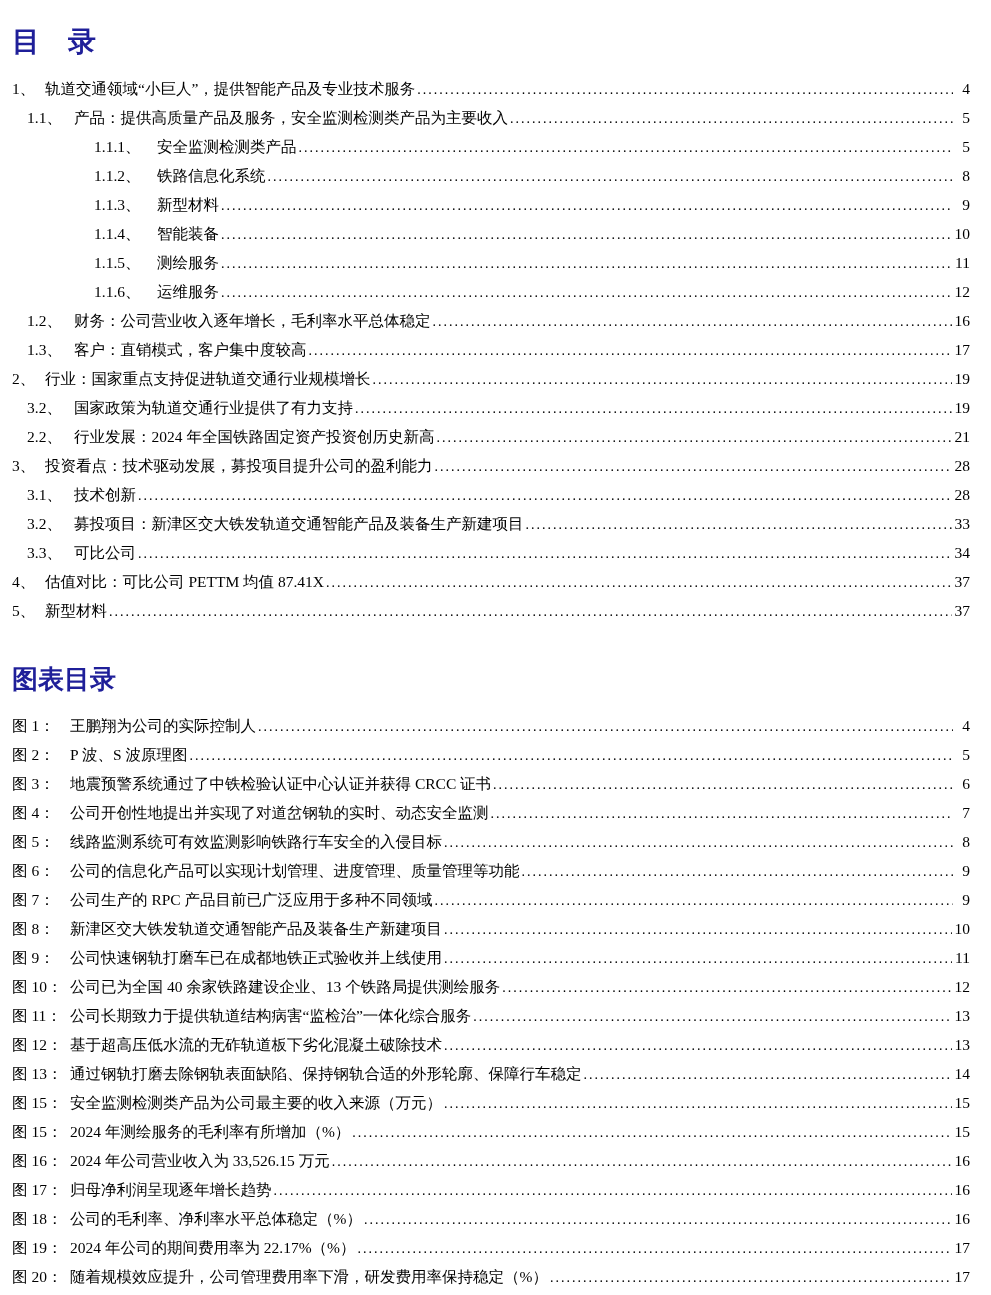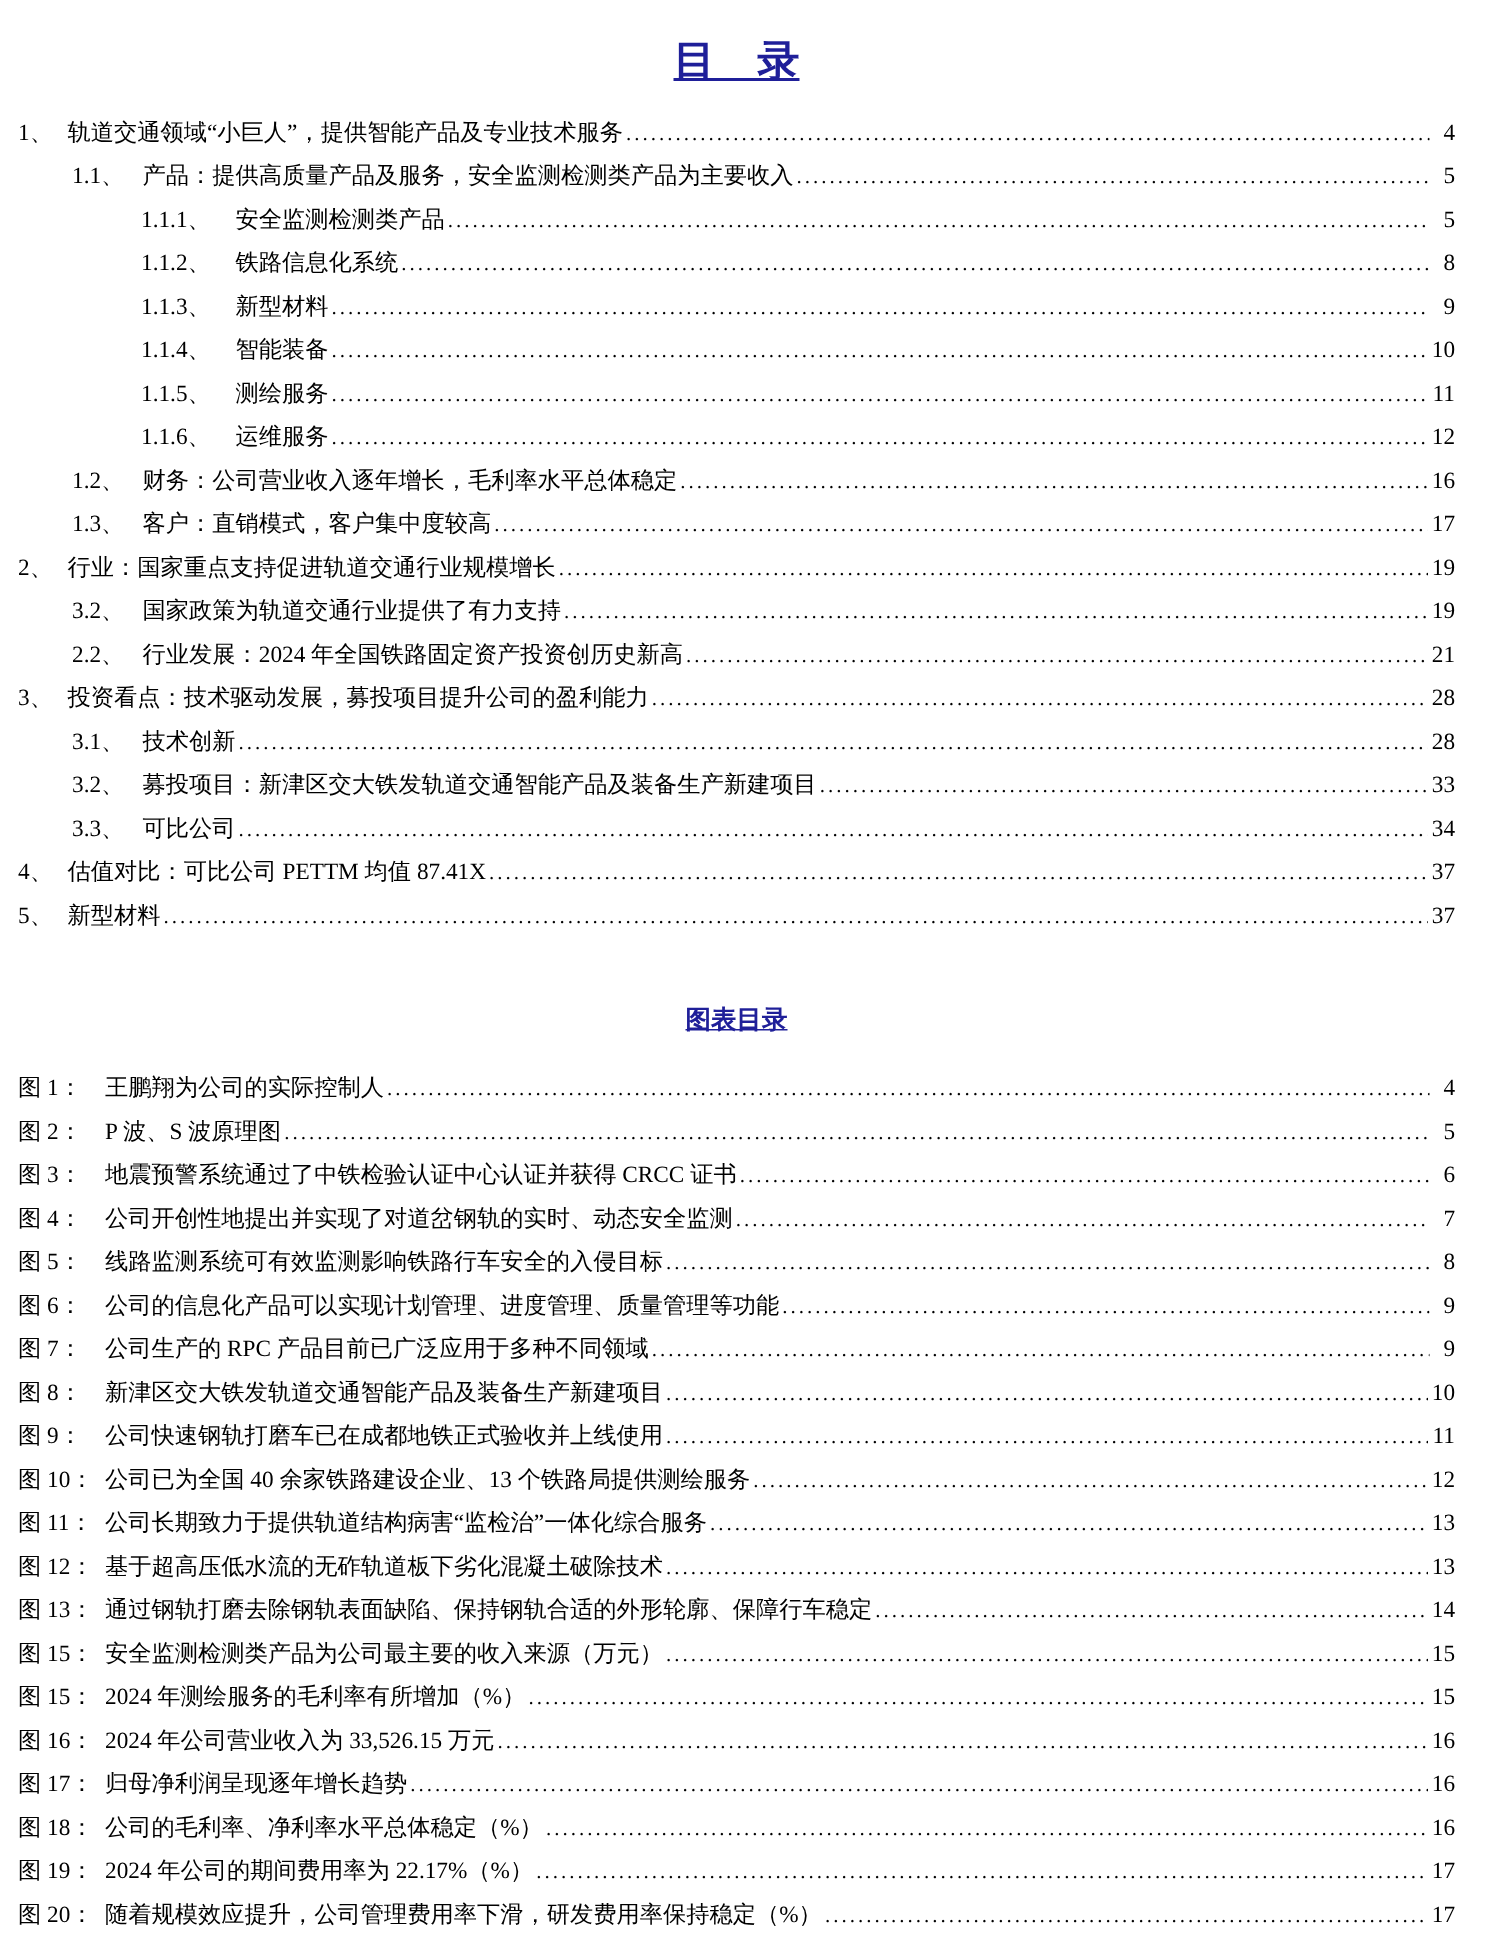--- a/index.html
+++ b/index.html
@@ -10,44 +10,43 @@
     overflow: hidden;
     font-family: "Liberation Serif", "DejaVu Serif", serif;
   }
   .page {
     box-sizing: border-box;
     width: 991px; height: 1295px;
     padding: 24px 21px 0 12px;
   }
   .doc-title {
     margin: 0;
-    text-align: center;
+    text-align: left;
     font-size: 28px;
     line-height: 36px;
     font-weight: 700;
     color: var(--heading-color, #1f1f99);
-    text-decoration: underline;
   }
   .figs-title {
     margin: 38px 0 12px 0;
-    font-size: 17px;
+    font-size: 26px;
     line-height: 34px;
   }
   .list { margin-top: 14px; }
   .row {
     display: flex;
     align-items: baseline;
     height: 29px;
     line-height: 29px;
     font-size: 15.5px;
     white-space: nowrap;
   }
   .num  { flex: 0 0 auto; }
   .level-1 .num { width: 33px; }
-  .level-2 .num { margin-left: 36px; width: 47px; }
+  .level-2 .num { margin-left: 15px; width: 47px; }
   .level-3 .num { margin-left: 82px; width: 63px; }
   .fig .num { width: 58px; }
   .text { flex: 0 0 auto; }
   .dots {
     flex: 1 1 auto;
     overflow: hidden;
     margin: 0 3px 0 2px;
     font-size: 14px;
   }
   .dots::after {

